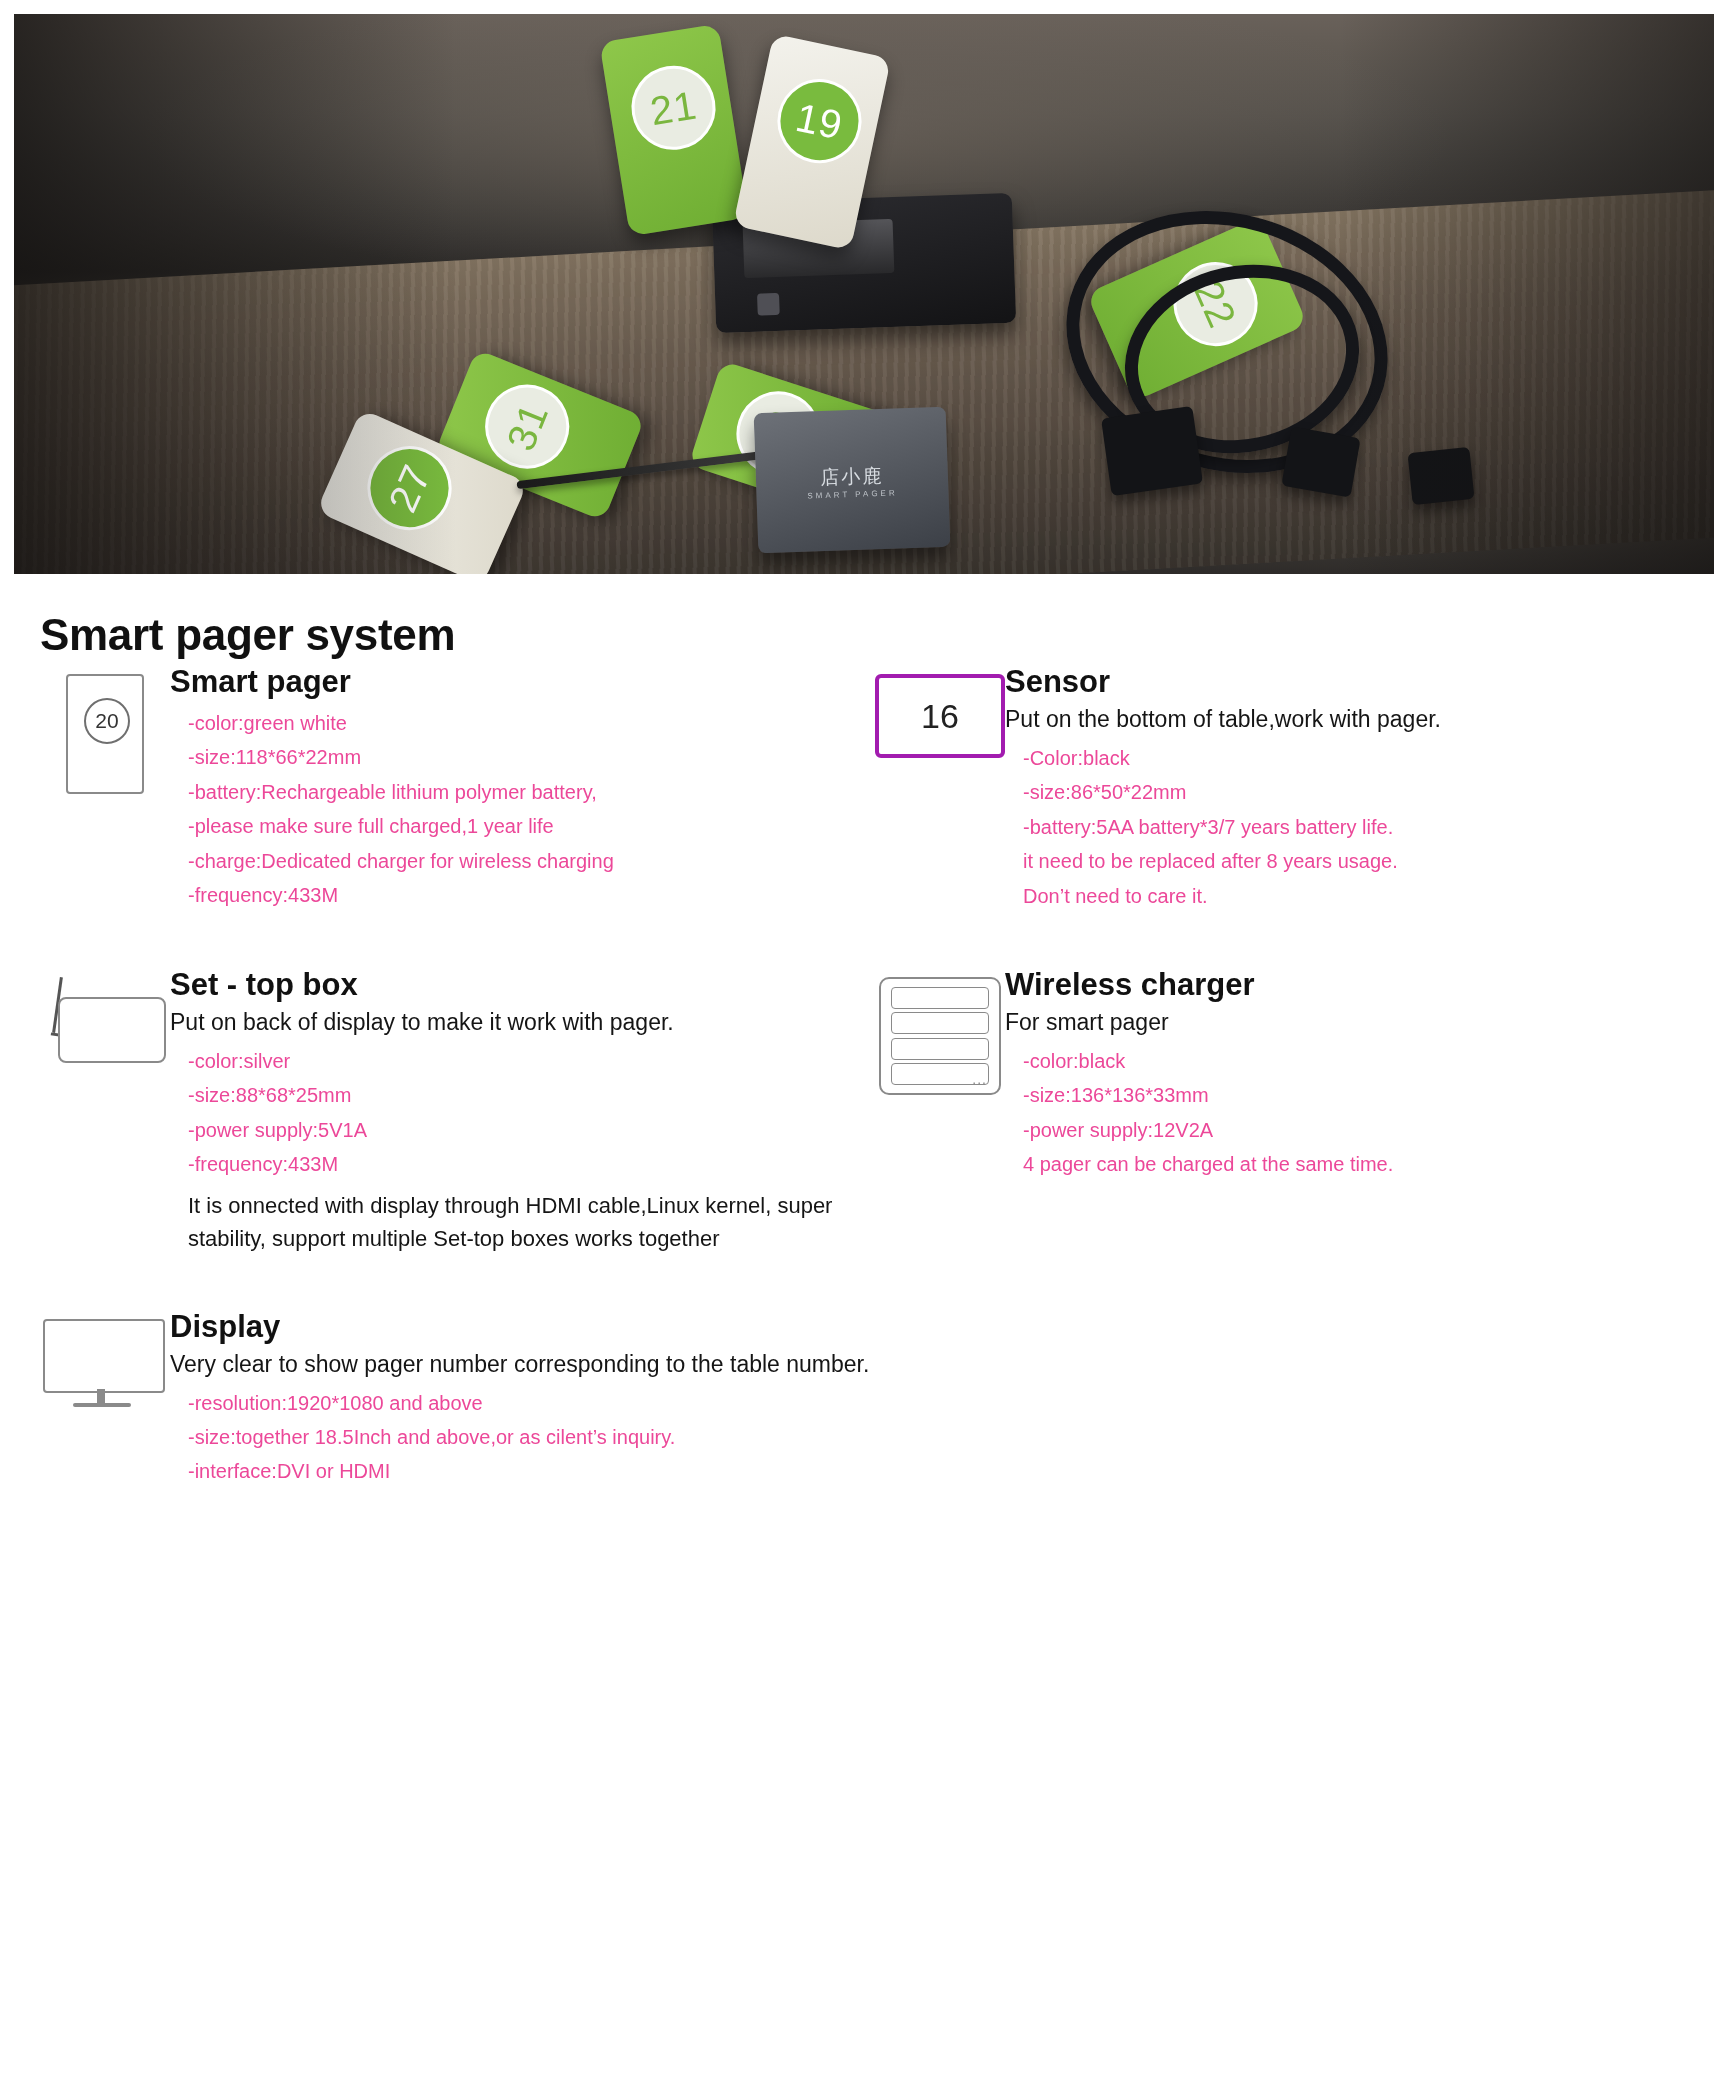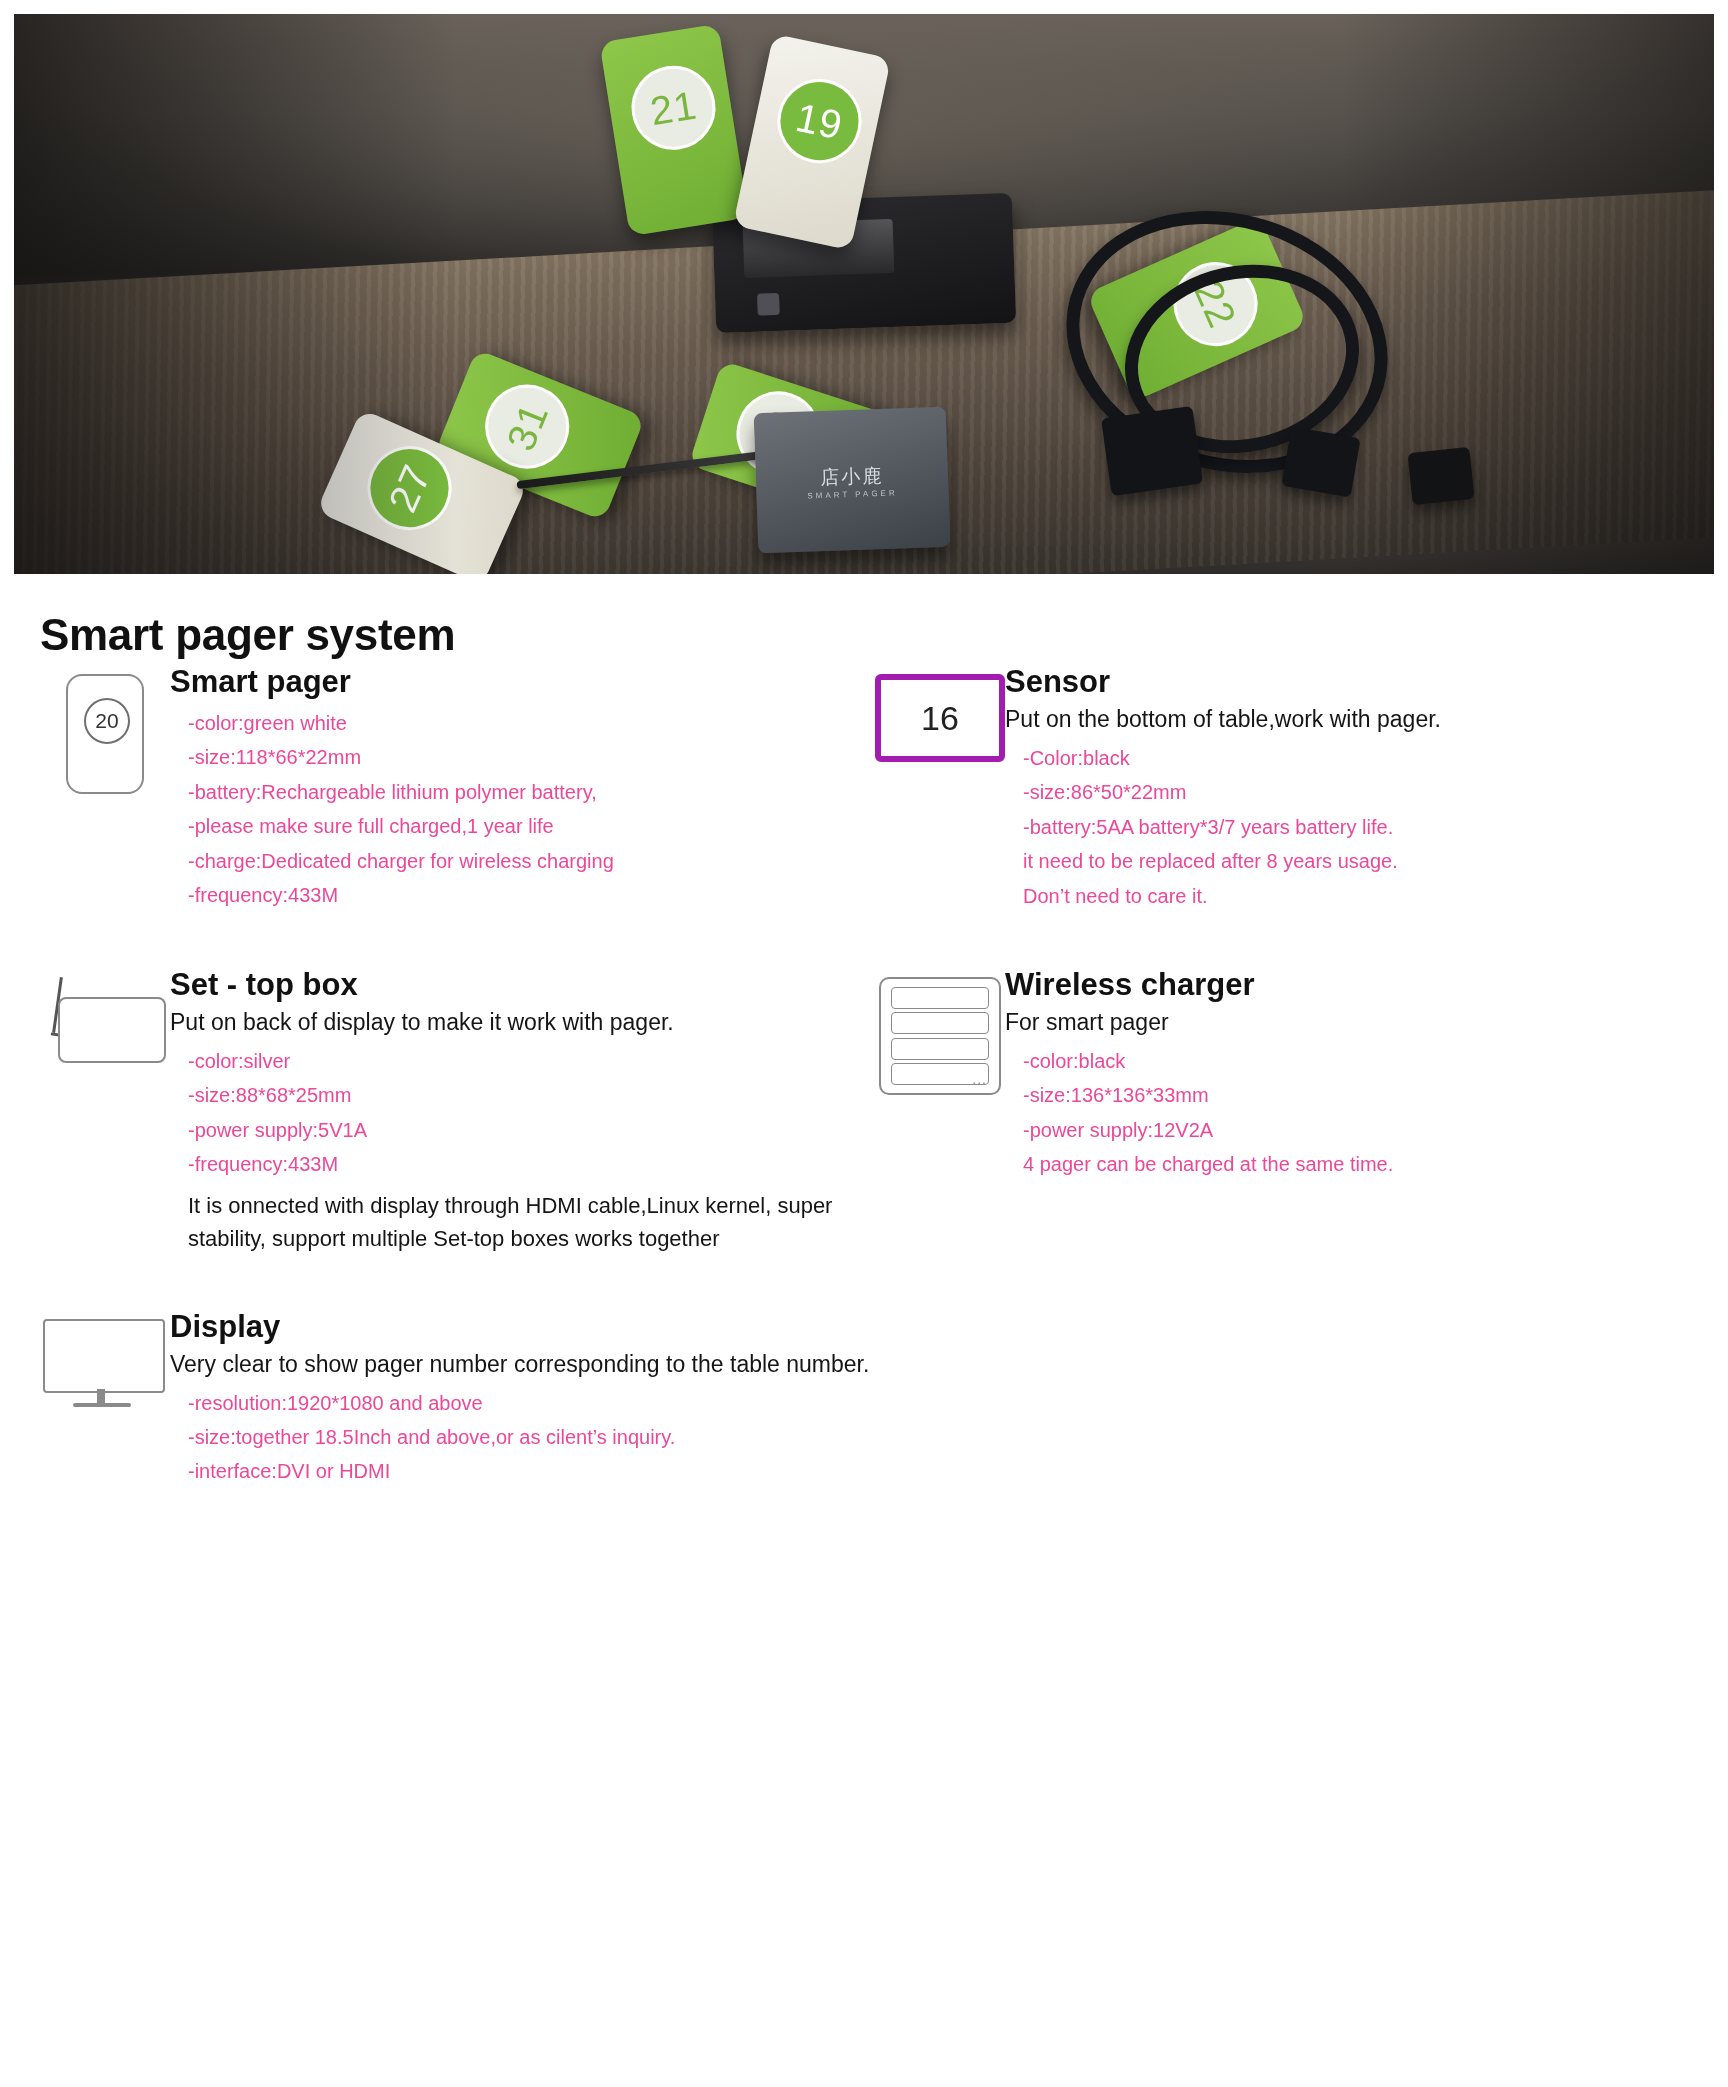--- a/index.html
+++ b/index.html
@@ -218,37 +218,37 @@
     font-size: 22px;
     line-height: 1.5;
     margin: 7px 0 0 18px;
     color: #151515;
   }
 
   
   .ic-pager {
     width: 74px; height: 116px;
     border: 2px solid #8a8a8a;
-    border-radius: 16px;
+    border-radius: 4px;
     position: relative;
     background: #fff;
   }
   .ic-pager .ring {
     position: absolute;
     left: 50%; top: 22px;
     width: 42px; height: 42px;
     margin-left: -21px;
     border: 2px solid #6f6f6f;
     border-radius: 50%;
     display: flex; align-items: center; justify-content: center;
     font-size: 21px; color: #333;
   }
   .ic-sensor {
     width: 136px; height: 76px;
-    border: 6px solid #a21caf;
+    border: 4px solid #a21caf;
     border-radius: 6px;
     background: #fff;
     display: flex; align-items: center; justify-content: center;
     font-size: 34px; color: #222;
   }
   .ic-stb {
     position: relative;
     width: 118px; height: 84px;
   }
   .ic-stb .box {

